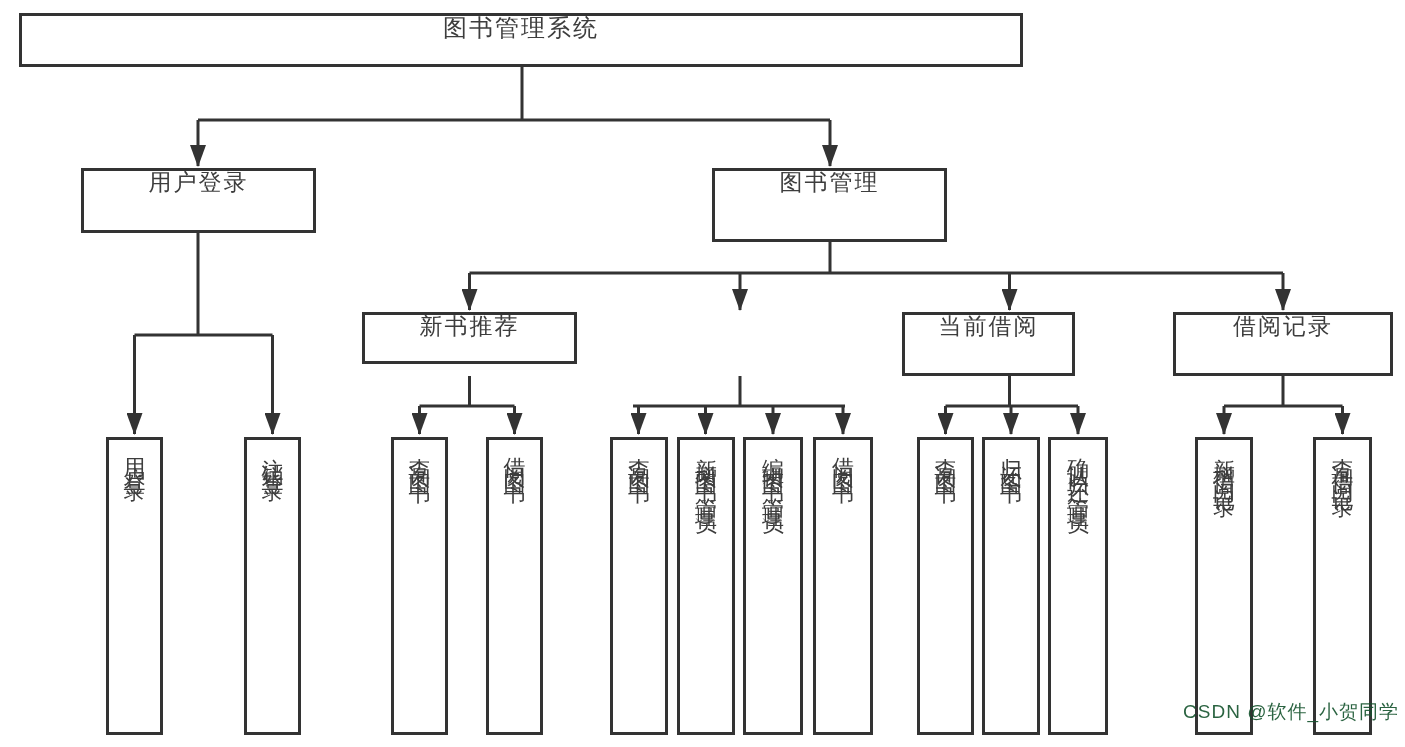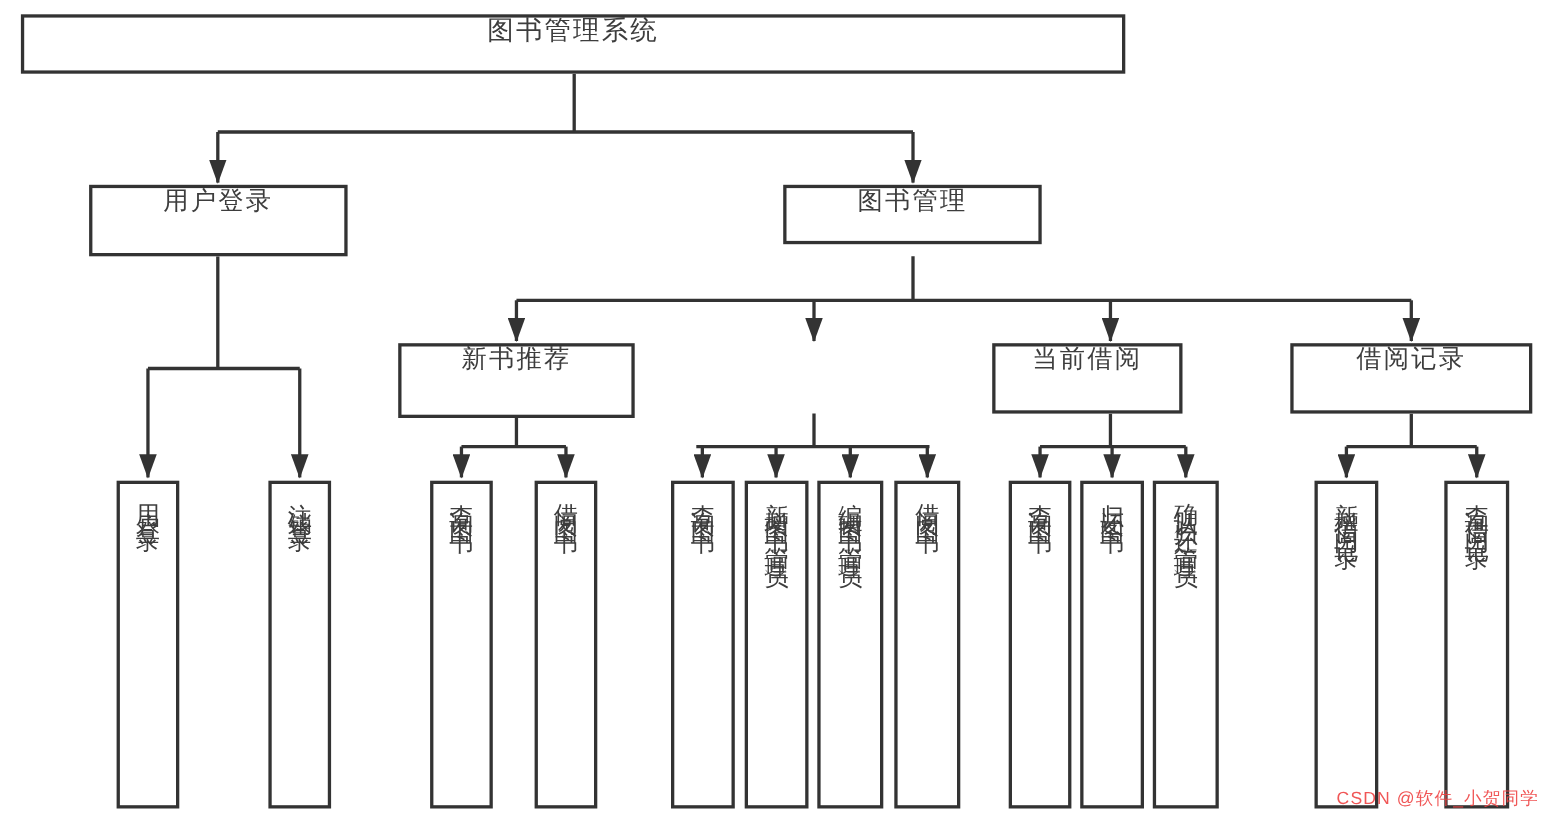--- a/index.html
+++ b/index.html
@@ -46,23 +46,23 @@
     writing-mode: vertical-rl;
     text-orientation: mixed;
     font-size: 22px;
     letter-spacing: 8px;
     line-height: 1;
     white-space: nowrap;
   }
   .watermark {
     position: absolute;
     right: 6px;
-    bottom: 10px;
-    font-size: 16px;
-    color: #ef4444;
+    bottom: 22px;
+    font-size: 19px;
+    color: #14532d;
     letter-spacing: 1px;
     white-space: nowrap;
     opacity: 0.9;
   }
 </style>
 </head>
 <body>
 
 <div class="stage">
 
@@ -109,25 +109,25 @@
     </g>
   </svg>
 
   <div class="node root" style="left:19px;top:13px;width:1004px;height:54px">
     <span class="hlabel">图书管理系统</span>
   </div>
 
   <div class="node" style="left:81px;top:168px;width:235px;height:65px">
     <span class="hlabel">用户登录</span>
   </div>
-  <div class="node" style="left:712px;top:168px;width:235px;height:54px">
+  <div class="node" style="left:712px;top:168px;width:235px;height:74px">
     <span class="hlabel">图书管理</span>
   </div>
 
-  <div class="node" style="left:362px;top:312px;width:215px;height:68px">
+  <div class="node" style="left:362px;top:312px;width:215px;height:52px">
     <span class="hlabel">新书推荐</span>
   </div>
   <div class="node" style="left:902px;top:312px;width:173px;height:64px">
     <span class="hlabel">当前借阅</span>
   </div>
   <div class="node" style="left:1173px;top:312px;width:220px;height:64px">
     <span class="hlabel">借阅记录</span>
   </div>
 
   <div class="node leaf" style="left:106px;top:437px;width:57px;height:298px">

